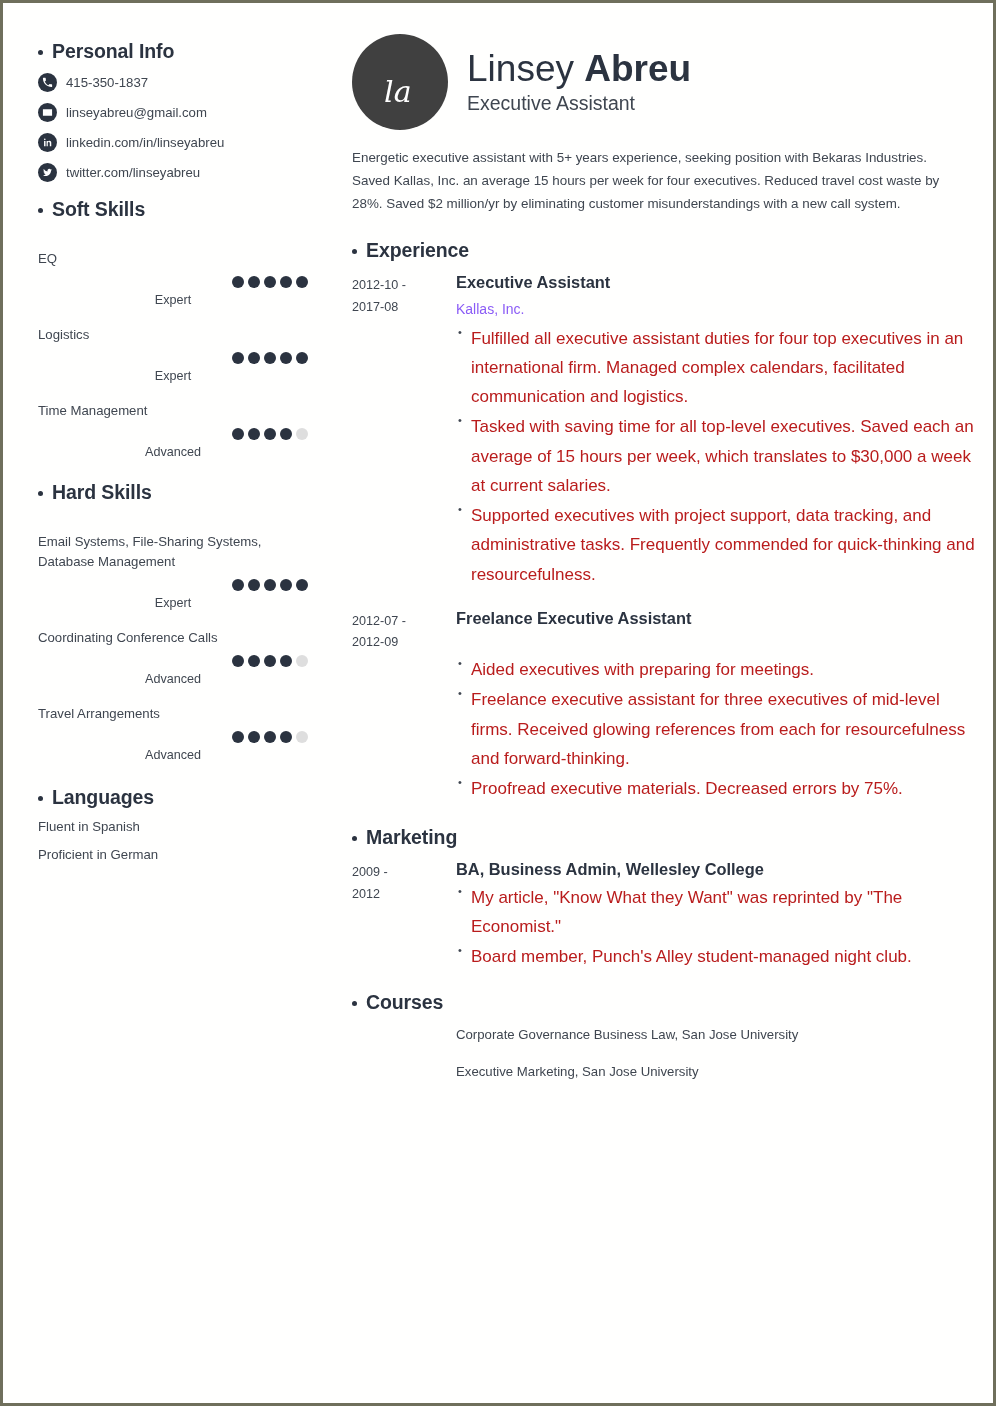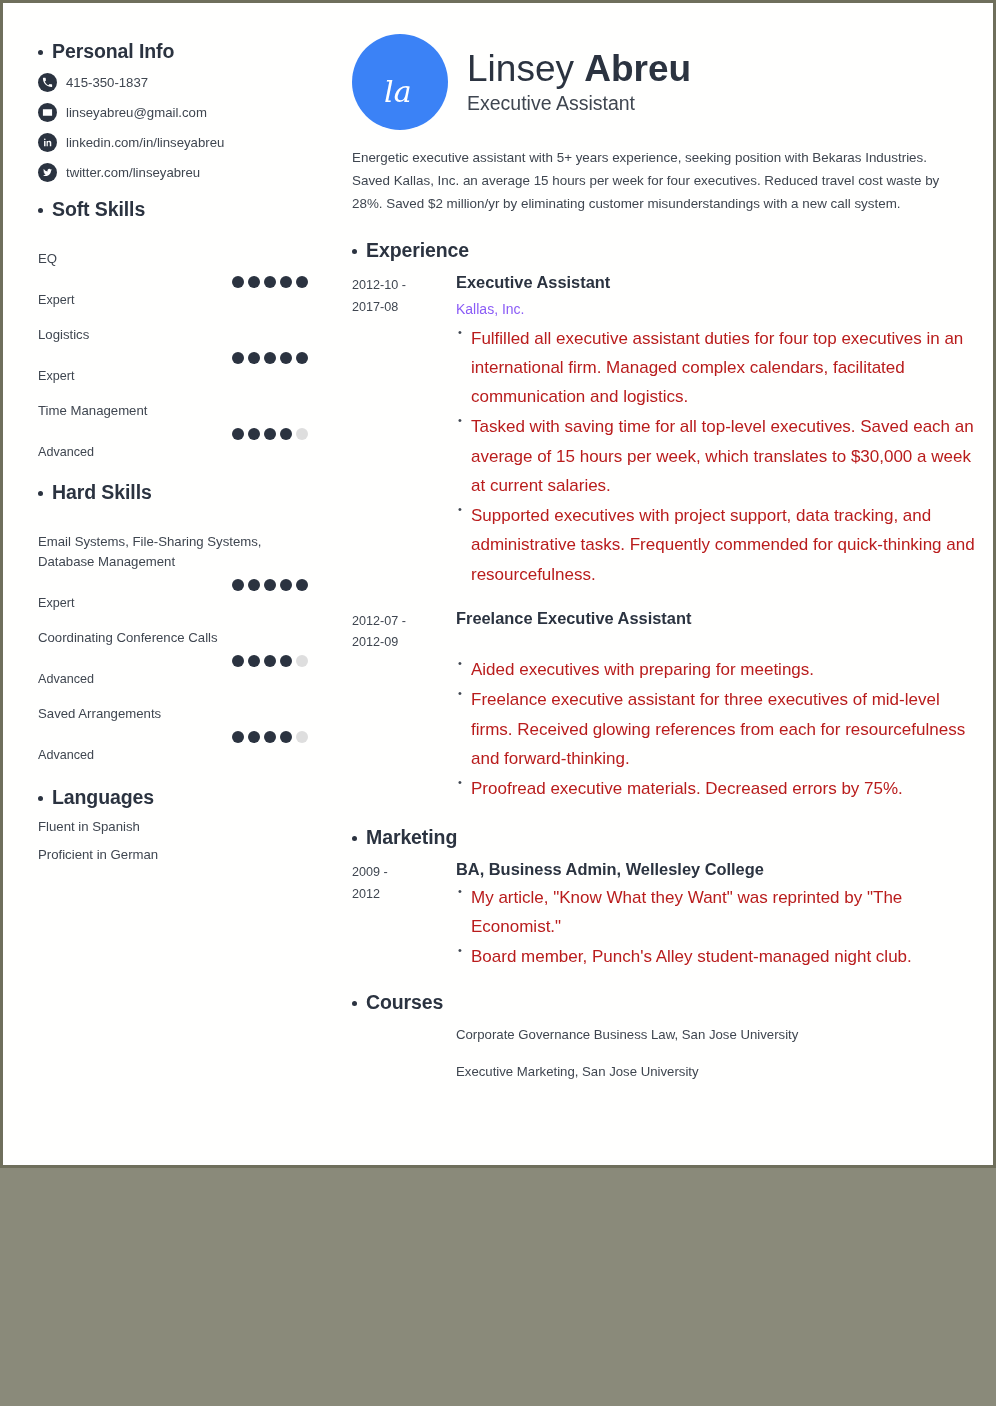--- a/index.html
+++ b/index.html
@@ -1,20 +1,20 @@
 <!DOCTYPE html>
 <html><head>
 <meta charset="utf-8">
 <style>
   html,body{margin:0;padding:0;background:#8a8a7a;}
   body{width:996px;height:1406px;font-family:"Liberation Sans",sans-serif;}
 
   .page{
     position:relative;
-    width:996px;height:1168px;
+    width:996px;height:1406px;
     box-sizing:border-box;
     background:#ffffff;
     border-left:3px solid #6f6f5c;
     border-right:3px solid #6f6f5c;
     border-top:3px solid #6f6f5c;
     border-bottom:3px solid #6f6f5c;
     overflow:hidden;
   }
   .sheet{
     position:absolute;
@@ -75,32 +75,32 @@
   .rate{
     display:flex;justify-content:flex-end;
     margin-right:-14px;
   }
   .rdot{
     width:12px;height:12px;border-radius:50%;
     background:#dedede;margin-left:4px;
   }
   .rdot.on{background:#2b3340;}
   .rlevel{
-    text-align:left;font-size:12.6px;color:#3f4650;
+    text-align:center;font-size:12.6px;color:#3f4650;
     margin-top:5px;margin-right:-14px;
   }
 
   
   .lang{font-size:13.2px;color:#3f4650;margin-bottom:13px;}
 
   
   .hdr{display:flex;align-items:center;margin-bottom:16px;}
   .avatar{
     width:96px;height:96px;border-radius:50%;
-    background:#3b82f6;flex:0 0 96px;
+    background:#404040;flex:0 0 96px;
     position:relative;margin-right:19px;
   }
   .avatar .mono{
     position:absolute;
     left:50%;top:60%;
     transform:translate(-58%,-50%);
     font-family:"DejaVu Serif",serif;
     font-style:italic;
     font-size:30px;color:#ffffff;
     line-height:1;
@@ -260,21 +260,21 @@
           <span class="rdot on"></span>
           <span class="rdot on"></span>
           <span class="rdot on"></span>
           <span class="rdot on"></span>
           <span class="rdot"></span>
         </div>
         <div class="rlevel">Advanced</div>
       </div>
 
       <div class="skill" style="margin-top:18px">
-        <div class="skill-name">Saved Arrangements</div>
+        <div class="skill-name">Travel Arrangements</div>
         <div class="rate">
           <span class="rdot on"></span>
           <span class="rdot on"></span>
           <span class="rdot on"></span>
           <span class="rdot on"></span>
           <span class="rdot"></span>
         </div>
         <div class="rlevel">Advanced</div>
       </div>
 

